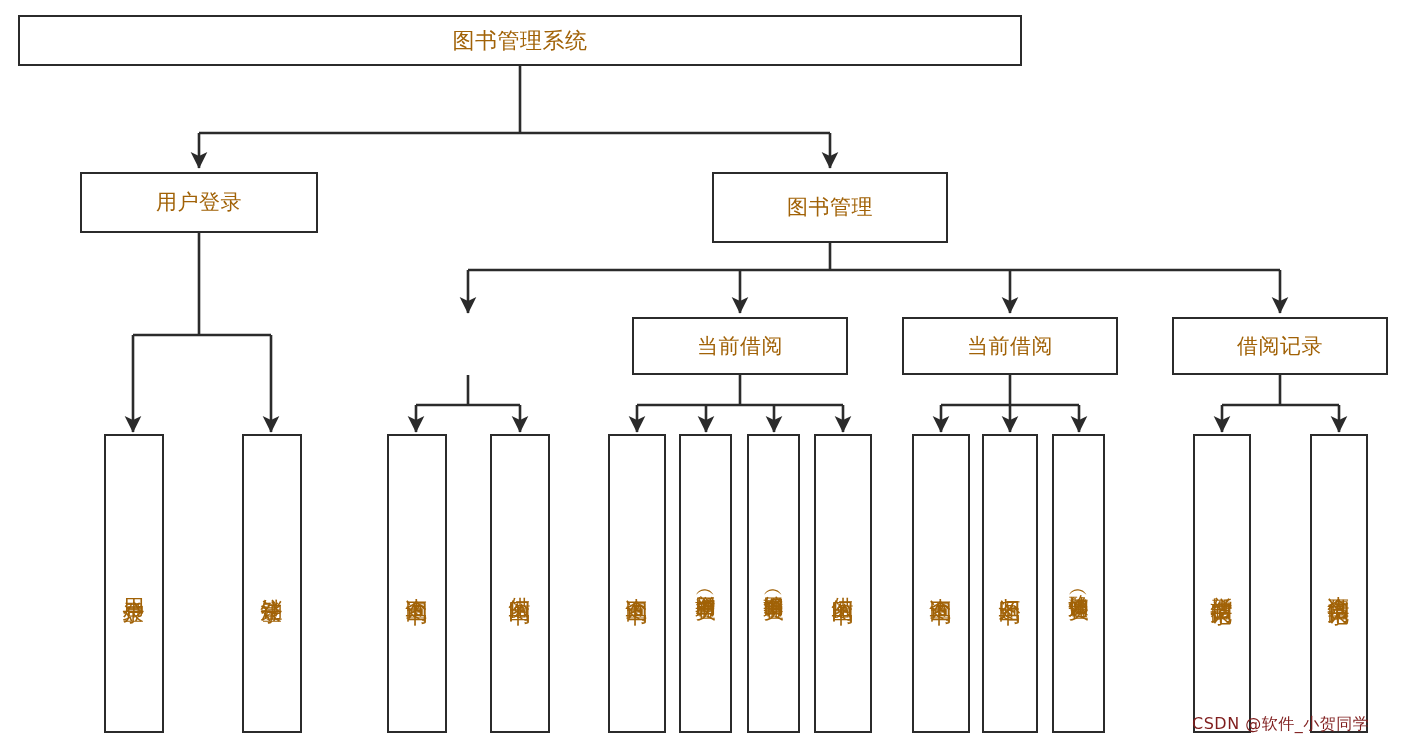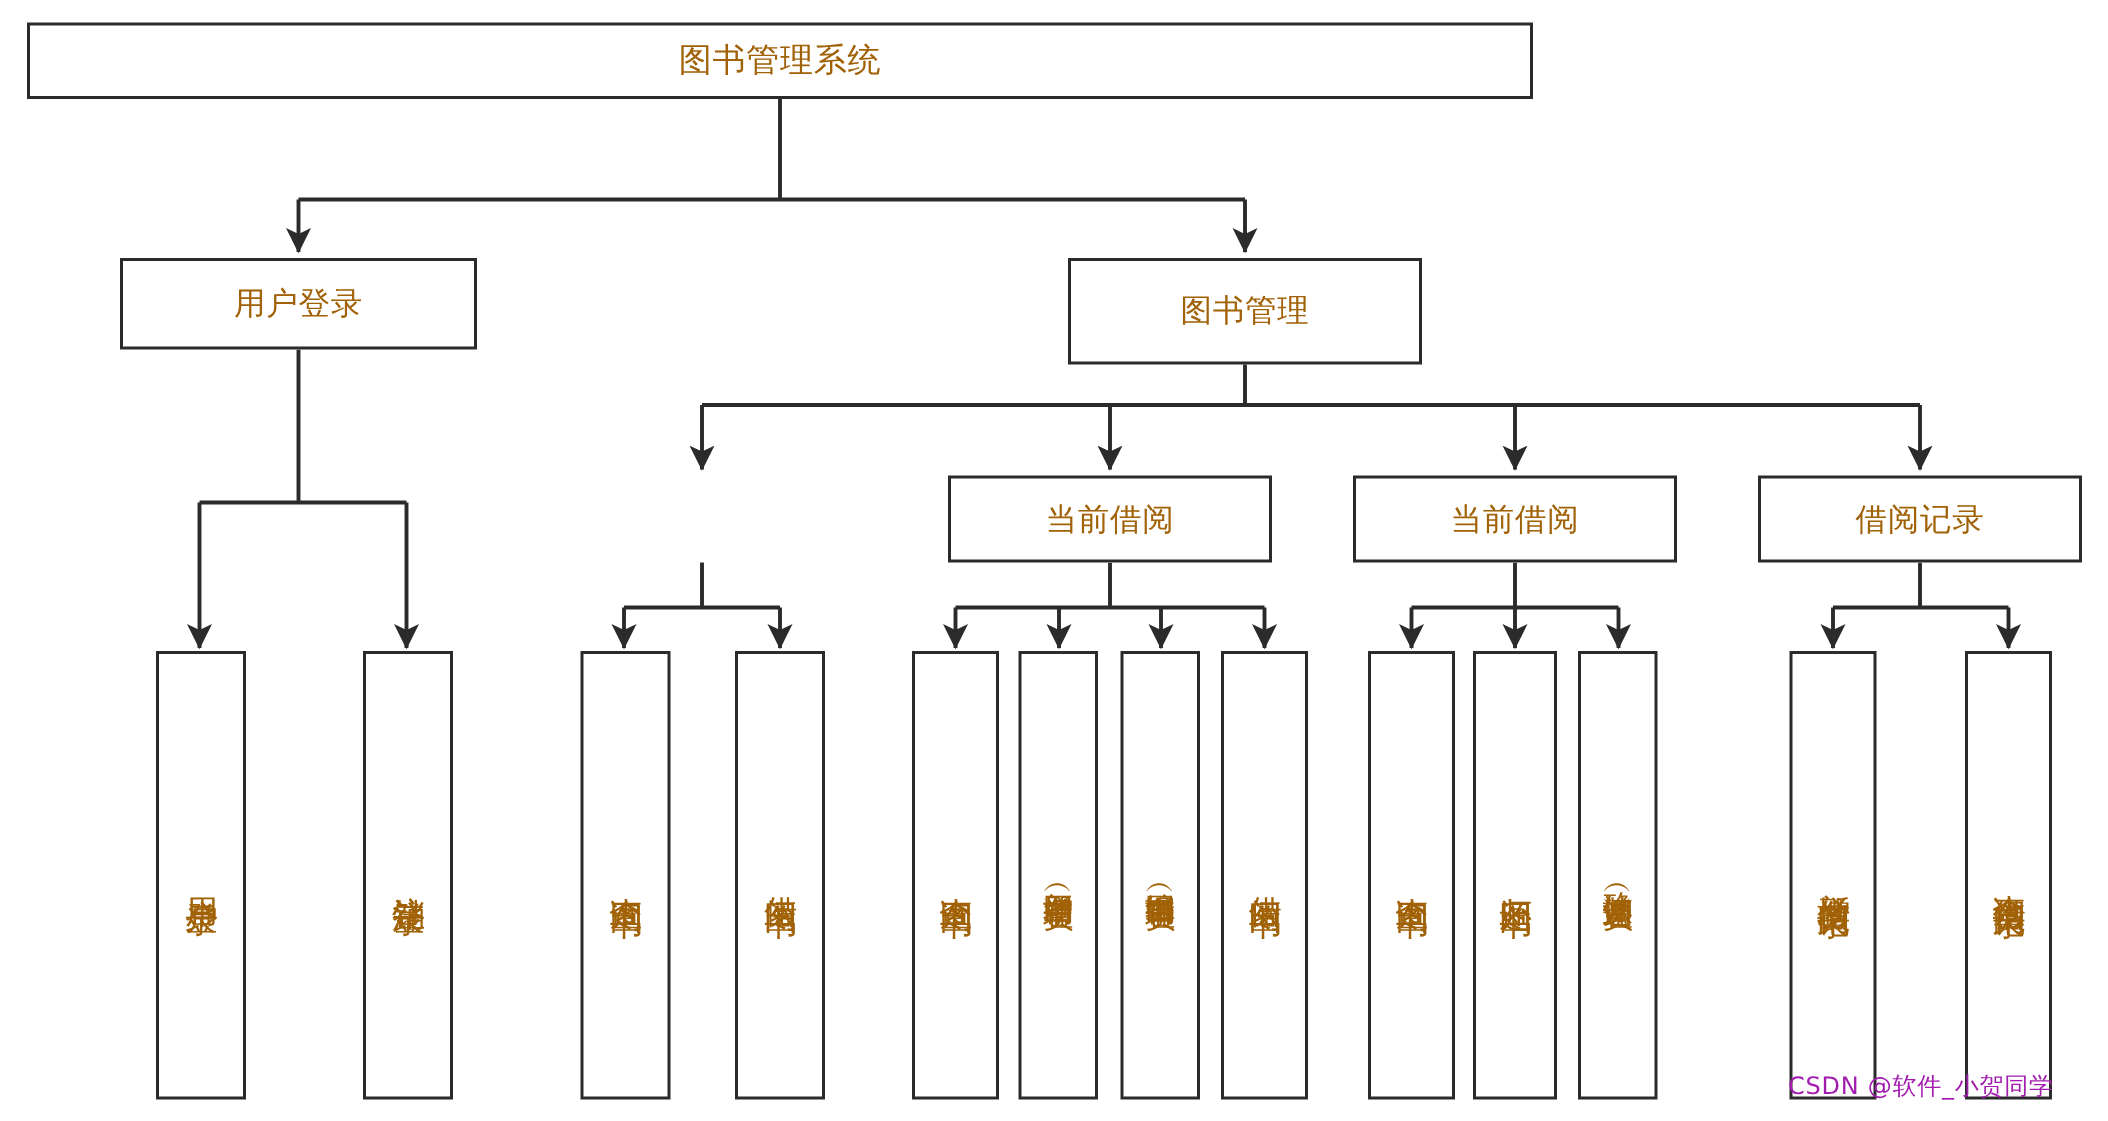--- a/index.html
+++ b/index.html
@@ -67,21 +67,21 @@
   .node.vertical.narrow .node-label {
     font-size: 20px;
     letter-spacing: 1px;
     max-height: 292px;
   }
   .watermark {
     position: absolute;
     left: 1192px;
     top: 714px;
     font-size: 16px;
-    color: #a21caf;
+    color: #7f1d1d;
     white-space: nowrap;
     z-index: 5;
     letter-spacing: 0.5px;
   }
 </style>
 </head>
 <body>
 
 <div id="diagram-root">
 

